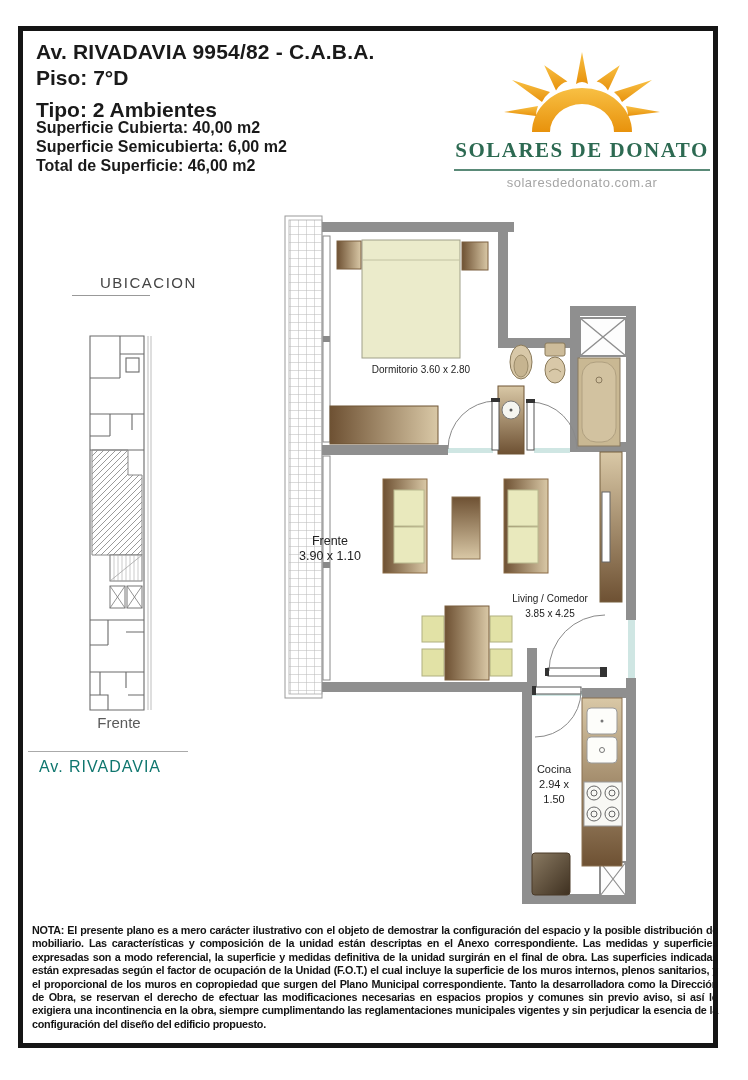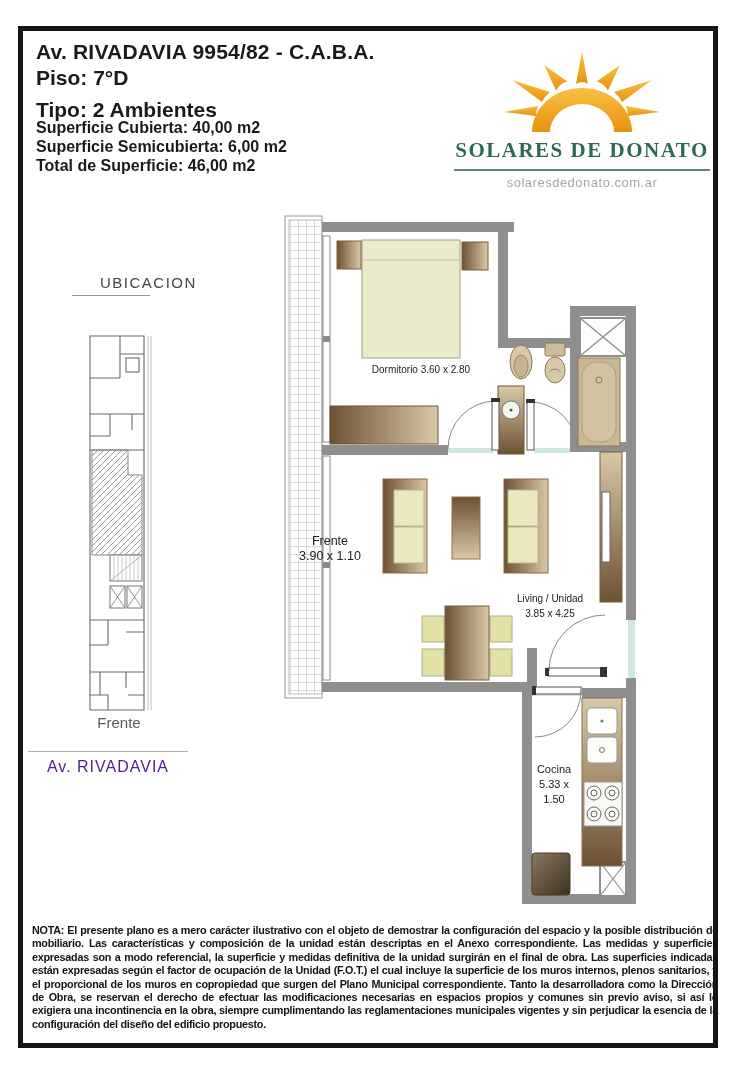--- a/index.html
+++ b/index.html
@@ -19,21 +19,21 @@
   .brand-name{font-family:"Liberation Serif", serif;font-size:21px;font-weight:bold;
               color:#2d6a52;letter-spacing:1.5px;white-space:nowrap;margin-top:2px;}
   .brand-line{width:256px;height:2px;background:#5a8a78;margin-top:6px;}
   .brand-site{font-size:13px;color:#a6a6a6;letter-spacing:0.5px;margin-top:4px;}
 
   
   .ubi-head{left:72px;top:274px;font-size:15px;color:#444;letter-spacing:1.5px;margin-left:28px;}
   .ubi-line{left:72px;top:295px;width:78px;height:1px;background:#999;}
   .frente{left:64px;top:714px;width:110px;text-align:center;font-size:15px;color:#5a5a5a;}
   .street-line{left:28px;top:751px;width:160px;height:1px;background:#aaa;}
-  .street{left:28px;top:758px;width:160px;text-align:center;font-size:16px;color:#4c1d95;letter-spacing:1px;}
+  .street{left:20px;top:758px;width:160px;text-align:center;font-size:16px;color:#0f766e;letter-spacing:1px;}
 
   
   #plan{left:282px;top:210px;width:358px;height:700px;}
   .room-label{position:absolute;font-size:10px;color:#222;line-height:15px;text-align:center;}
   .lbl-dorm{left:39px;top:152px;width:200px;}
   .lbl-balcon{left:0px;top:324px;width:96px;font-size:12.5px;}
   .lbl-living{left:187px;top:381px;width:162px;}
   .lbl-cocina{left:242px;top:552px;width:60px;font-size:11px;}
 
   
@@ -278,24 +278,24 @@
       </g>
     </svg>
 
     
     <div class="room-label lbl-dorm">Dormitorio 3.60 x 2.80</div>
     <div class="room-label lbl-balcon">
       <div>Frente</div>
       <div>3.90 x 1.10</div>
     </div>
     <div class="room-label lbl-living">
-      <div>Living / Unidad</div>
+      <div>Living / Comedor</div>
       <div>3.85 x 4.25</div>
     </div>
     <div class="room-label lbl-cocina">
       <div>Cocina</div>
-      <div>5.33 x</div>
+      <div>2.94 x</div>
       <div>1.50</div>
     </div>
   </div>
 
   <div class="abs note">NOTA: El presente plano es a mero carácter ilustrativo con el objeto de demostrar la configuración del espacio y la posible distribución de mobiliario. Las características y composición de la unidad están descriptas en el Anexo correspondiente. Las medidas y superficies expresadas son a modo referencial, la superficie y medidas definitiva de la unidad surgirán en el final de obra. Las superficies indicadas están expresadas según el factor de ocupación de la Unidad (F.O.T.) el cual incluye la superficie de los muros internos, plenos sanitarios, y el proporcional de los muros en copropiedad que surgen del Plano Municipal correspondiente. Tanto la desarrolladora como la Dirección de Obra, se reservan el derecho de efectuar las modificaciones necesarias en espacios propios y comunes sin previo aviso, si así lo exigiera una incontinencia en la obra, siempre cumplimentando las reglamentaciones municipales vigentes y sin perjudicar la esencia de la configuración del diseño del edificio propuesto.</div>
 </div>
 
 </body></html>

